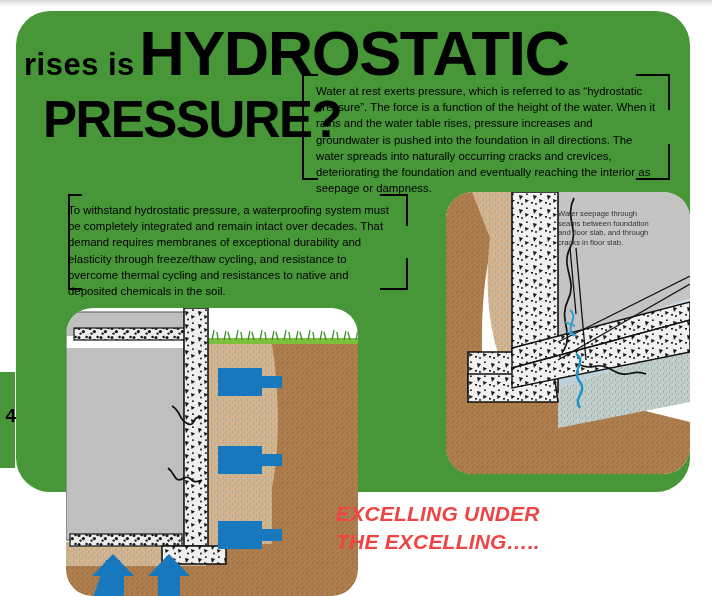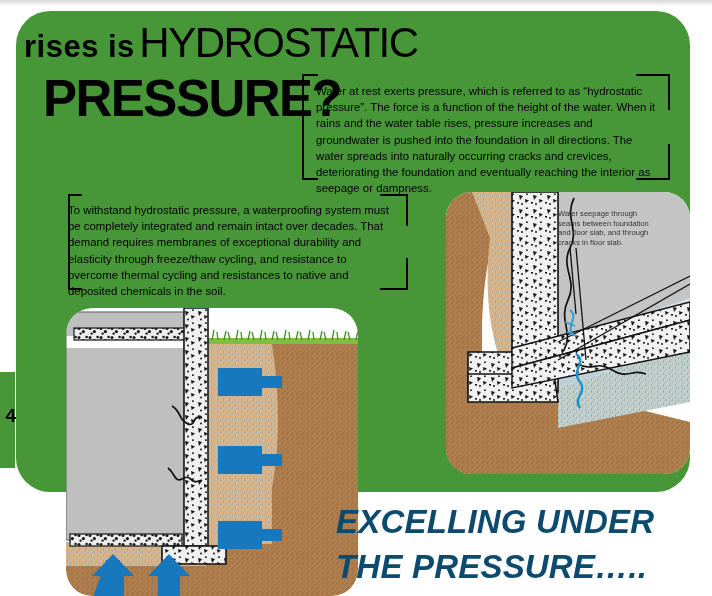--- a/index.html
+++ b/index.html
@@ -75,22 +75,22 @@
     display: block;
     white-space: nowrap;
     line-height: 1;
   }
   .headline .small {
     font-size: 31px;
     font-weight: bold;
     letter-spacing: 0.5px;
   }
   .headline .big {
-    font-size: 42px;
-    font-weight: normal;
+    font-size: 63px;
+    font-weight: bold;
     letter-spacing: -1.5px;
   }
   .headline .l2 {
     display: block;
     font-size: 51px;
     font-weight: bold;
     letter-spacing: -1.5px;
     line-height: 1;
     margin-top: 9px;
     margin-left: 19px;
@@ -139,22 +139,22 @@
   }
   #box-withstand .br { width: 26px; height: 30px; }
   #box-withstand .br.tl, #box-withstand .br.bl { width: 12px; height: 48px; }
 
   
   .slogan {
     position: absolute;
     left: 336px;
     top: 500px;
     width: 370px;
-    color: #0c4a6e;
-    font-size: 33px;
+    color: #ef4444;
+    font-size: 21px;
     font-weight: bold;
     font-style: italic;
     line-height: 1.35;
     letter-spacing: 0.2px;
   }
 
   
   .illus {
     position: absolute;
     overflow: hidden;
@@ -164,21 +164,21 @@
     top: 308px;
     width: 292px;
     height: 288px;
     border-radius: 26px 26px 26px 26px;
   }
   #illus-right {
     left: 446px;
     top: 192px;
     width: 244px;
     height: 282px;
-    border-radius: 8px;
+    border-radius: 26px;
   }
   .illus svg { display: block; }
 </style>
 </head>
 <body>
 
 <div id="slide">
 
   <div class="top-strip"></div>
 
@@ -378,16 +378,16 @@
           <polygon points="40,252 54,252 54,292 62,292 44,292 44,300 34,300 34,292 26,292"></polygon>
           <polygon points="26,268 47,246 68,268 58,268 58,300 36,300 36,268"></polygon>
           <polygon points="82,268 103,246 124,268 114,268 114,300 92,300 92,268"></polygon>
         </g>
       </g>
     </svg>
   </div>
 
   <div class="slogan">
     <div>EXCELLING UNDER</div>
-    <div>THE PRESSURE…..</div>
+    <div>THE EXCELLING…..</div>
   </div>
 
 </div>
 
 </body></html>

